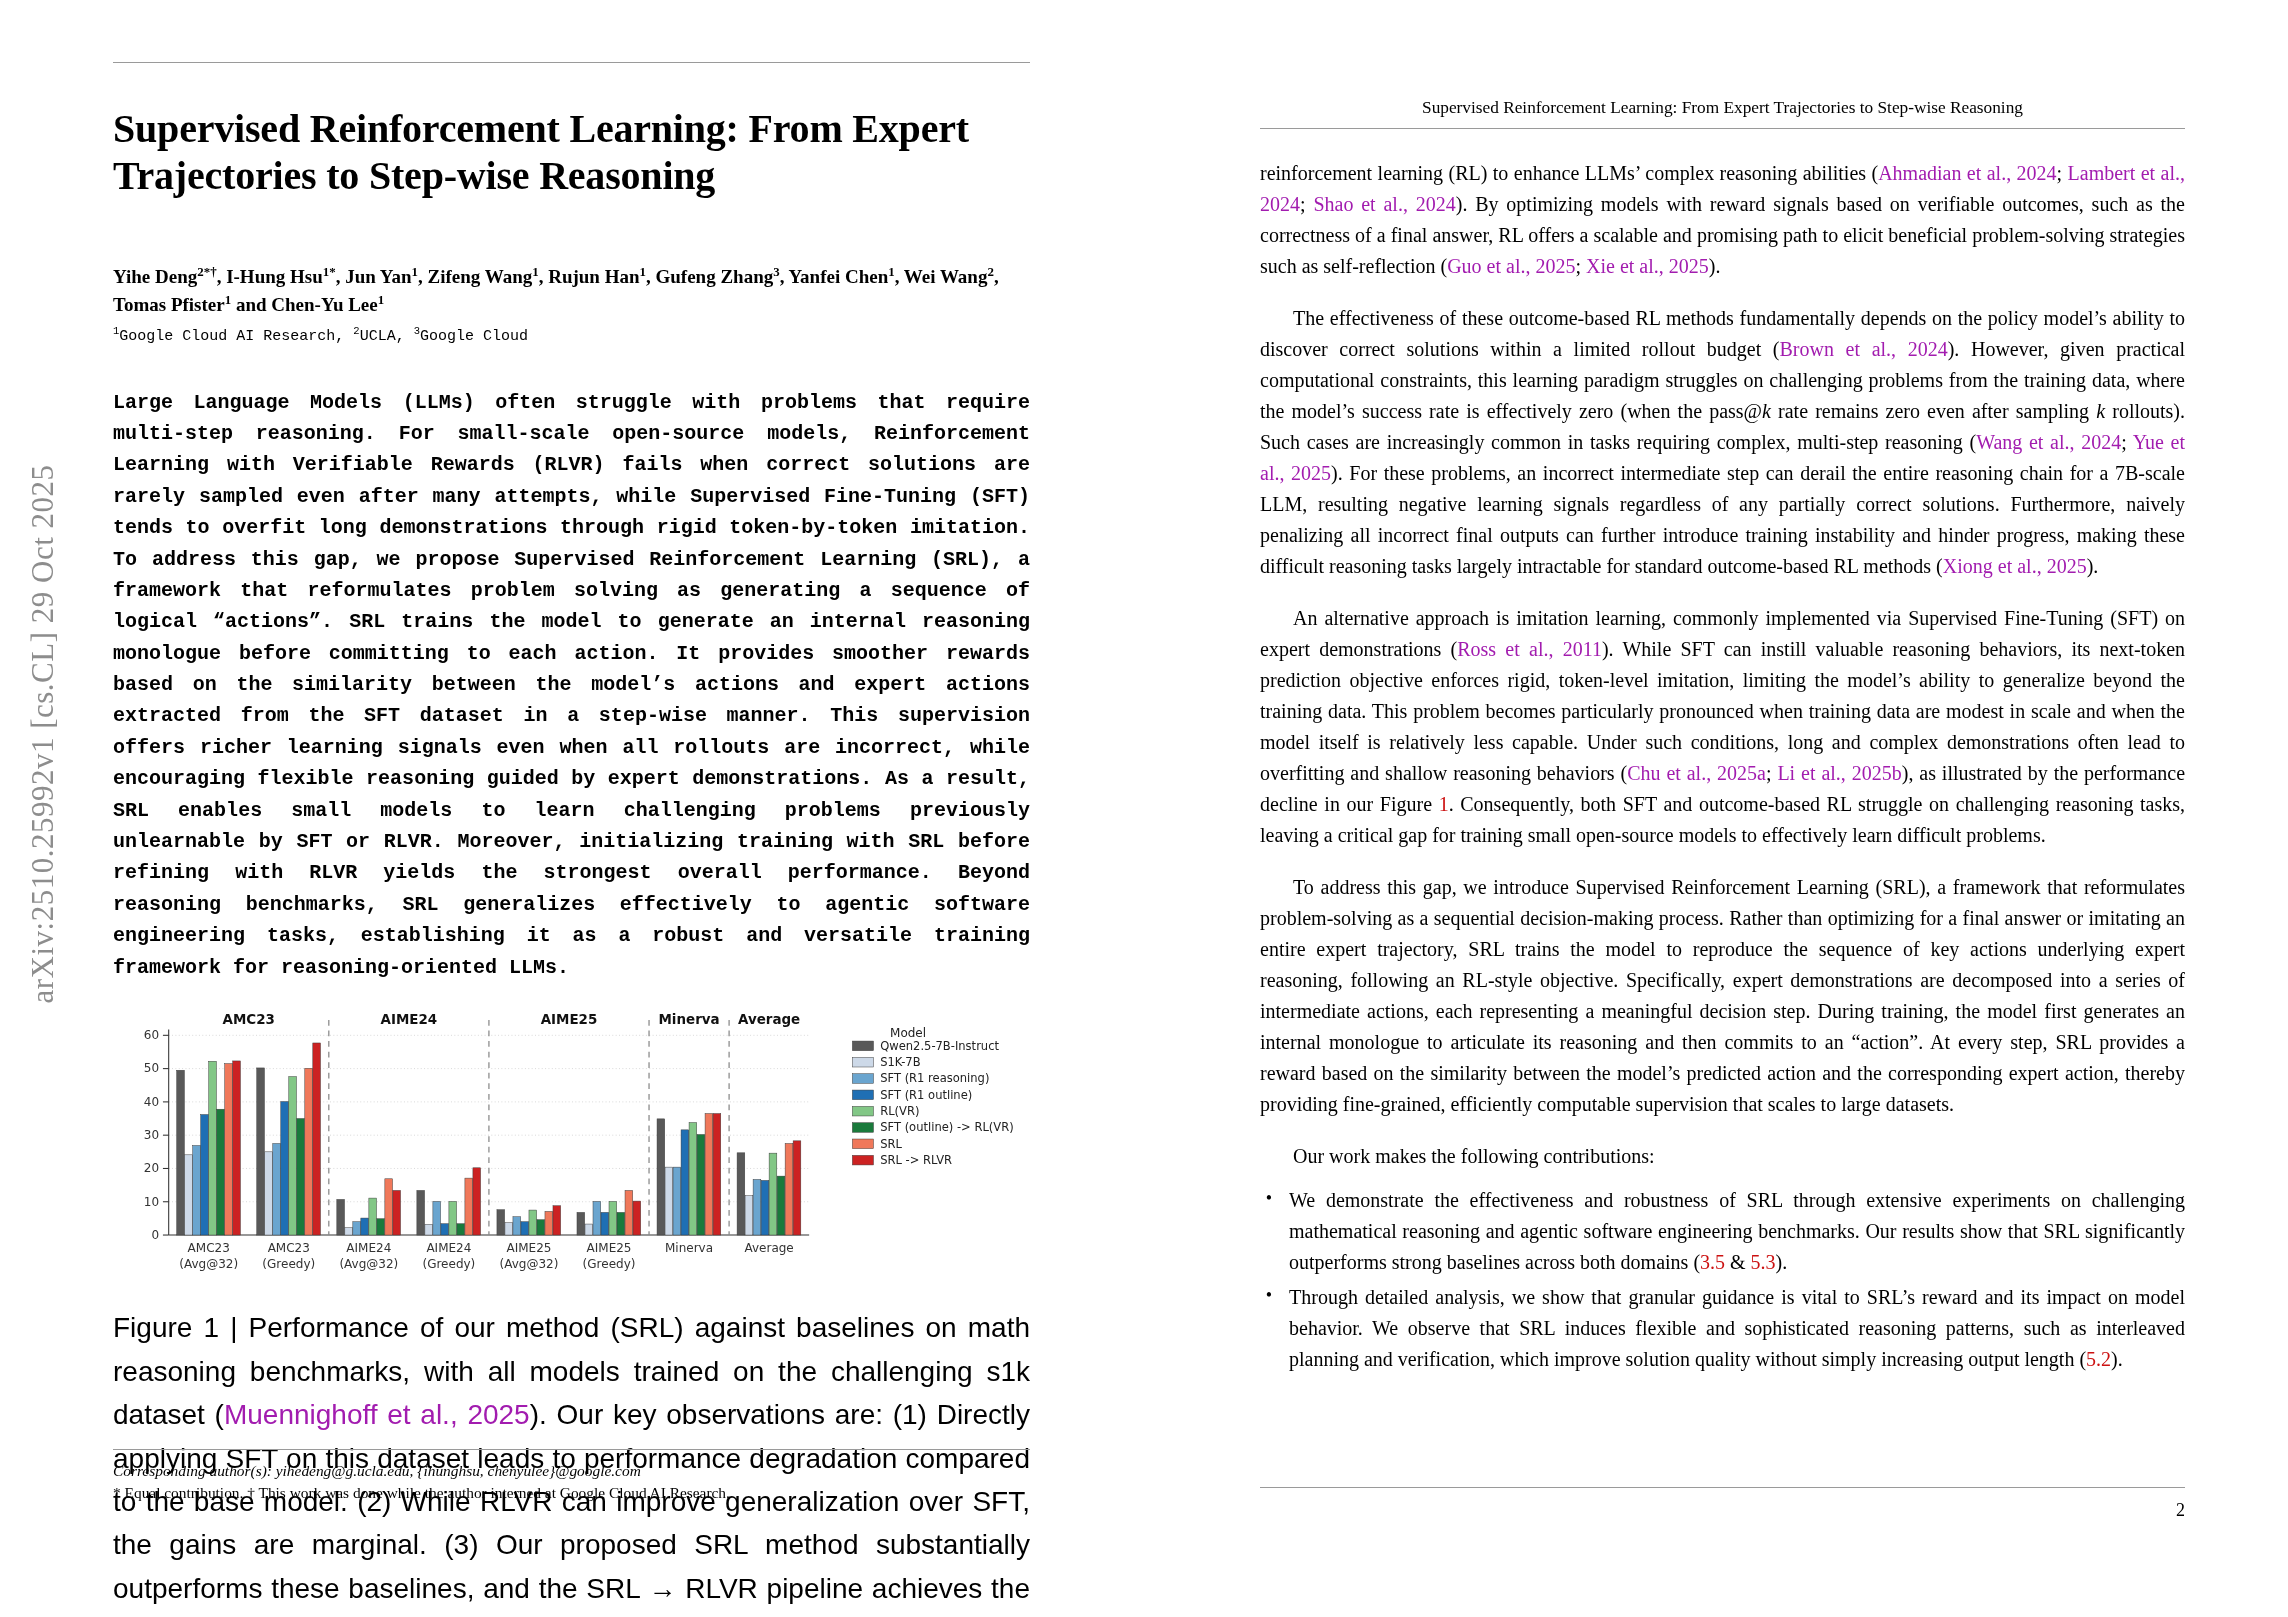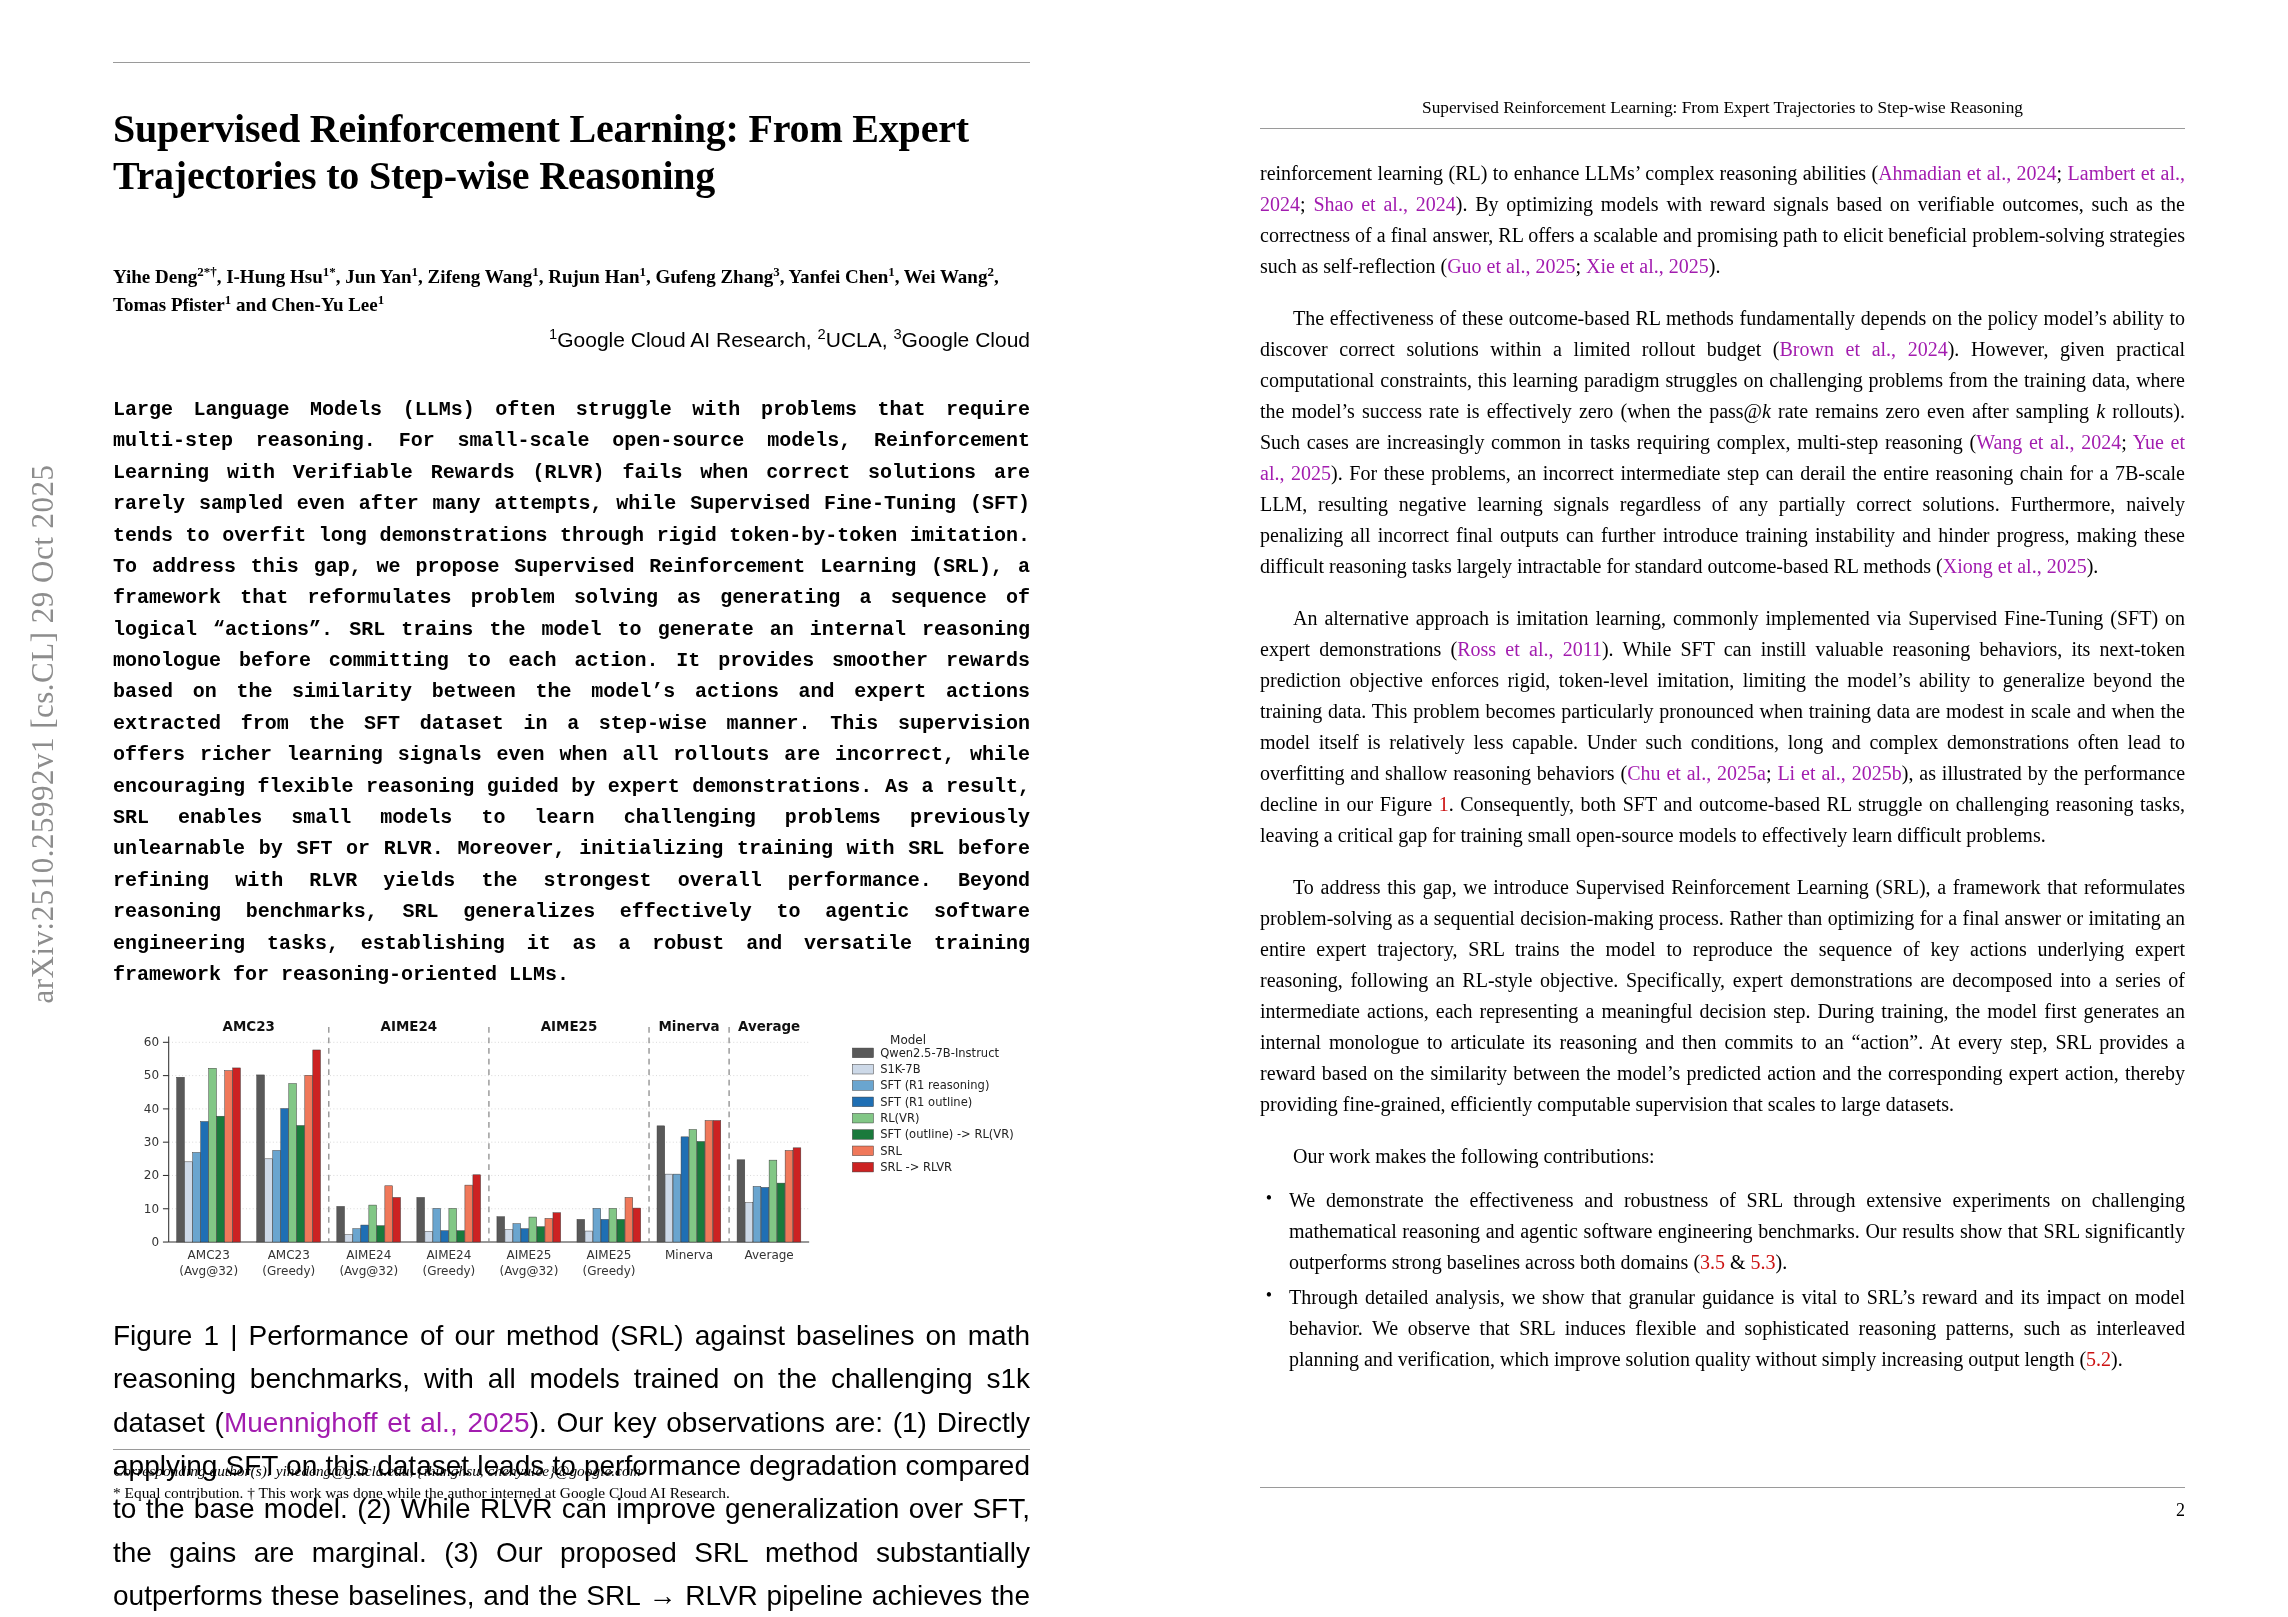--- a/index.html
+++ b/index.html
@@ -60,26 +60,25 @@
 
   .authors {
     font-family:"Liberation Serif", serif;
     font-weight:bold;
     font-size:19px;
     line-height:1.42;
     margin-top:64px;
   }
   .authors sup { font-weight:bold; font-size:0.68em; vertical-align:super; }
   .affil {
-    font-family:Liberation Sans, sans-serif;
-    font-size:21px;
+    font-family:Liberation Mono, monospace;
+    font-size:15px;
     font-weight:normal;
     margin-top:3.8px;
     line-height:1.4;
-    text-align:right;
   }
   .affil sup { font-size:0.7em; vertical-align:super; }
 
   .abstract {
     font-family:Liberation Mono, monospace;
     font-weight:bold;
     font-size:20px;
     line-height:1.57;
     text-align:justify;
     margin-top:40px;

